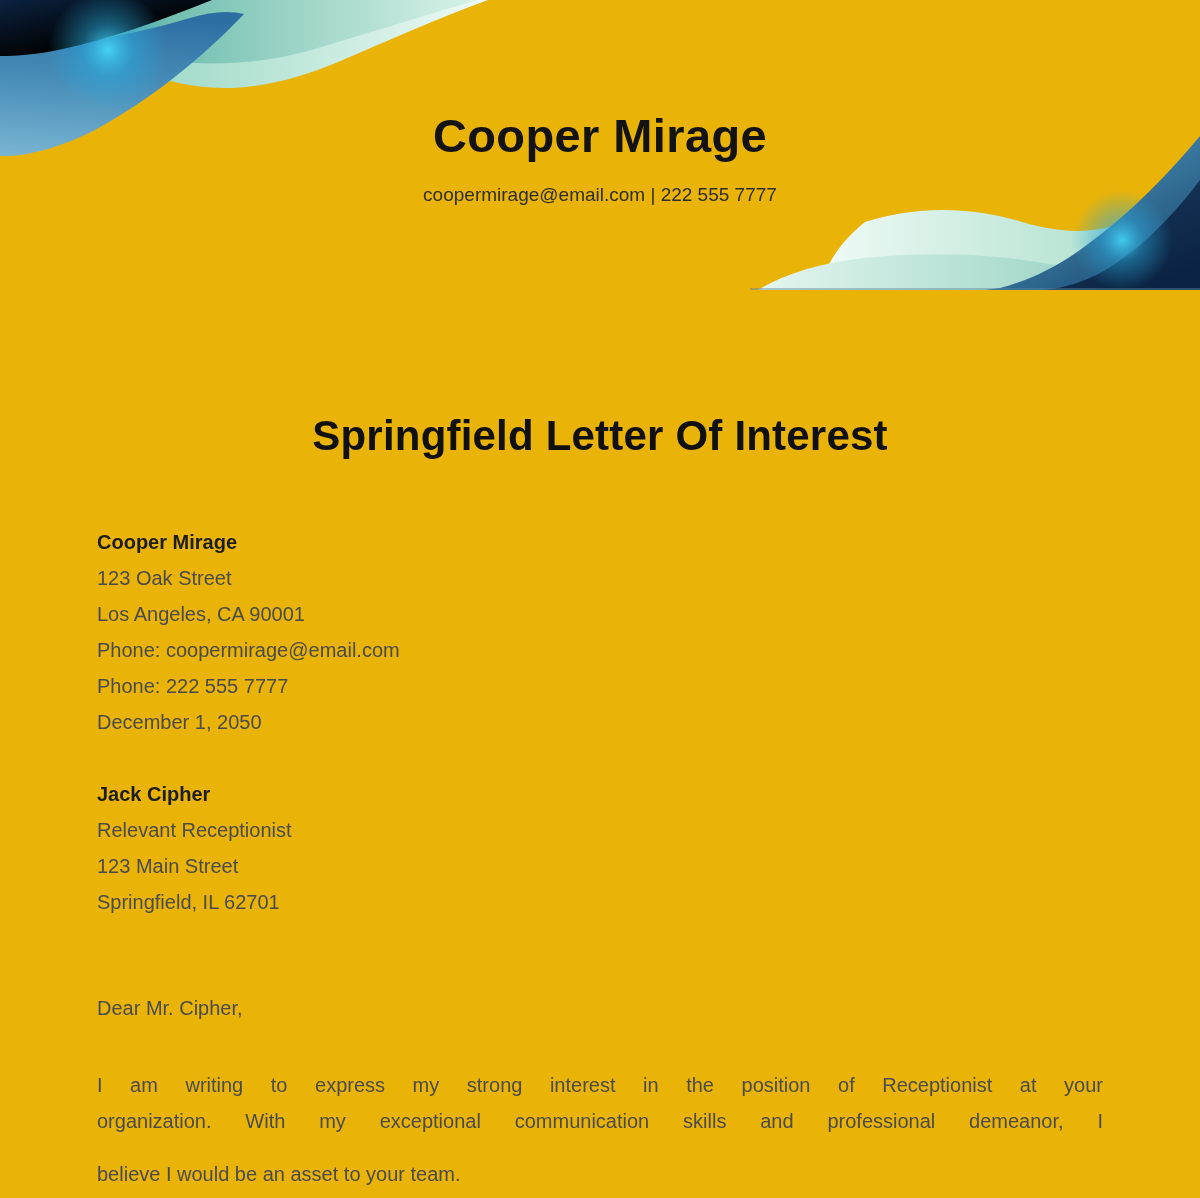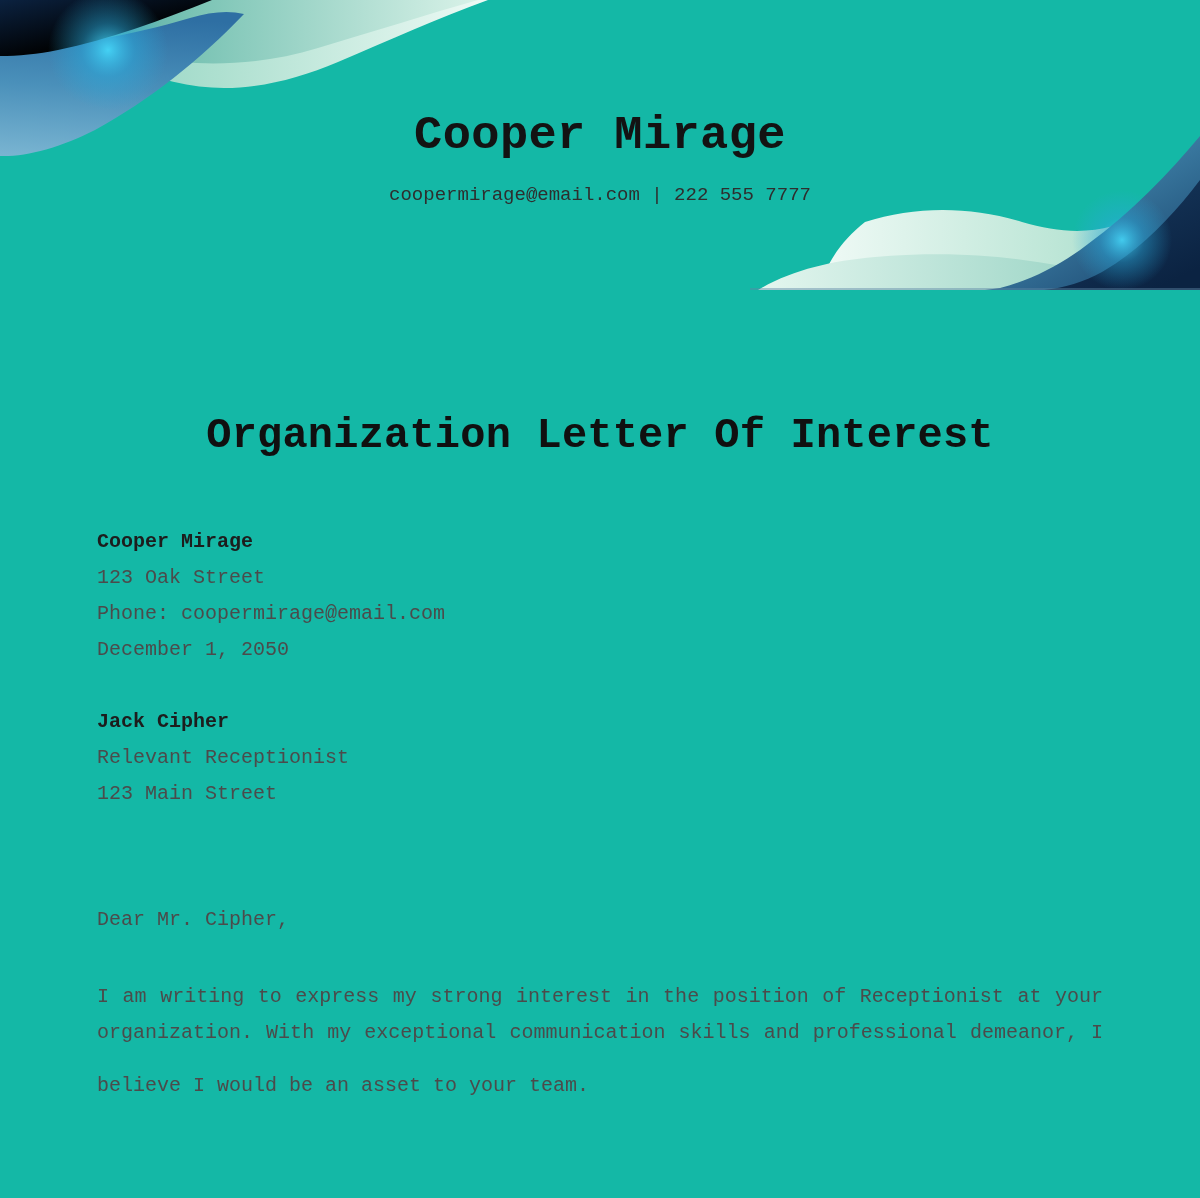--- a/index.html
+++ b/index.html
@@ -1,19 +1,19 @@
 <!DOCTYPE html>
 <html><head>
 <meta charset="utf-8">
 <style>
   html,body { margin:0; padding:0; background:#ffffff; }
   .page {
     position:relative; width:1200px; height:1198px;
-    background:#14b8a6; overflow:hidden;
-    font-family:Liberation Mono, monospace;
+    background:#eab308; overflow:hidden;
+    font-family:Liberation Sans, sans-serif;
   }
   .wave { position:absolute; pointer-events:none; }
   .wave-left { top:0; left:0; }
   .wave-right { top:122px; right:0; }
 
   .header { padding-top:111px; text-align:center; }
   .header-name {
     font-size:47px; line-height:49px; font-weight:700;
     color:#131313; letter-spacing:.4px;
   }
@@ -26,21 +26,21 @@
     font-size:42px; line-height:46px; font-weight:700; color:#101010;
     letter-spacing:.2px;
   }
 
   .content { padding:0 97px; }
   .line { font-size:20px; line-height:36px; color:#4b4b4b; }
   .line.bold { font-weight:700; color:#1d1d1d; }
 
   .sender-block   { margin-top:65px; }
   .recipient-block{ margin-top:36px; }
-  .salutation     { margin-top:90px; font-size:20px; line-height:36px; color:#4b4b4b; }
+  .salutation     { margin-top:70px; font-size:20px; line-height:36px; color:#4b4b4b; }
   .body-par       { margin-top:41px; }
   .jline { font-size:20px; line-height:36px; color:#4b4b4b;
            text-align:justify; text-align-last:justify; }
   .jline.last { text-align:left; text-align-last:left;margin-top:17px; }
 </style>
 </head>
 <body>
 
 <div class="page">
 
@@ -112,35 +112,38 @@
     <path d="M470,58 C442,95 410,128 372,150 C354,160 334,166 314,168 L470,168 Z" fill="url(#lgNavyR)"></path>
     <circle cx="392" cy="118" r="50" fill="url(#glowR)"></circle>
     <rect x="20" y="166" width="450" height="2" fill="#5d85a3" opacity="0.45"></rect>
   </svg>
 
   <div class="header">
     <div class="header-name">Cooper Mirage</div>
     <div class="header-contact">coopermirage@email.com | 222 555 7777</div>
   </div>
 
-  <div class="doc-title">Organization Letter Of Interest</div>
+  <div class="doc-title">Springfield Letter Of Interest</div>
 
   <div class="content">
 
     <div class="sender-block">
       <div class="line bold">Cooper Mirage</div>
       <div class="line">123 Oak Street</div>
+      <div class="line">Los Angeles, CA 90001</div>
       <div class="line">Phone: coopermirage@email.com</div>
+      <div class="line">Phone: 222 555 7777</div>
       <div class="line">December 1, 2050</div>
     </div>
 
     <div class="recipient-block">
       <div class="line bold">Jack Cipher</div>
       <div class="line">Relevant Receptionist</div>
       <div class="line">123 Main Street</div>
+      <div class="line">Springfield, IL 62701</div>
     </div>
 
     <div class="salutation">Dear Mr. Cipher,</div>
 
     <div class="body-par">
       <div class="jline">I am writing to express my strong interest in the position of Receptionist at your</div>
       <div class="jline">organization. With my exceptional communication skills and professional demeanor, I</div>
       <div class="jline last">believe I would be an asset to your team.</div>
     </div>
 

